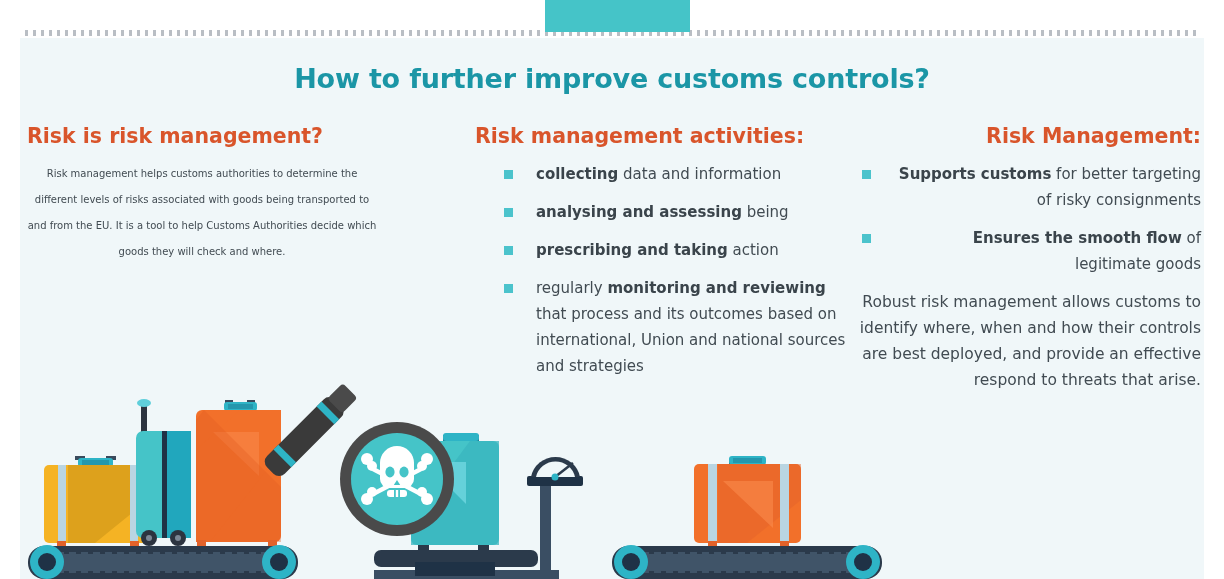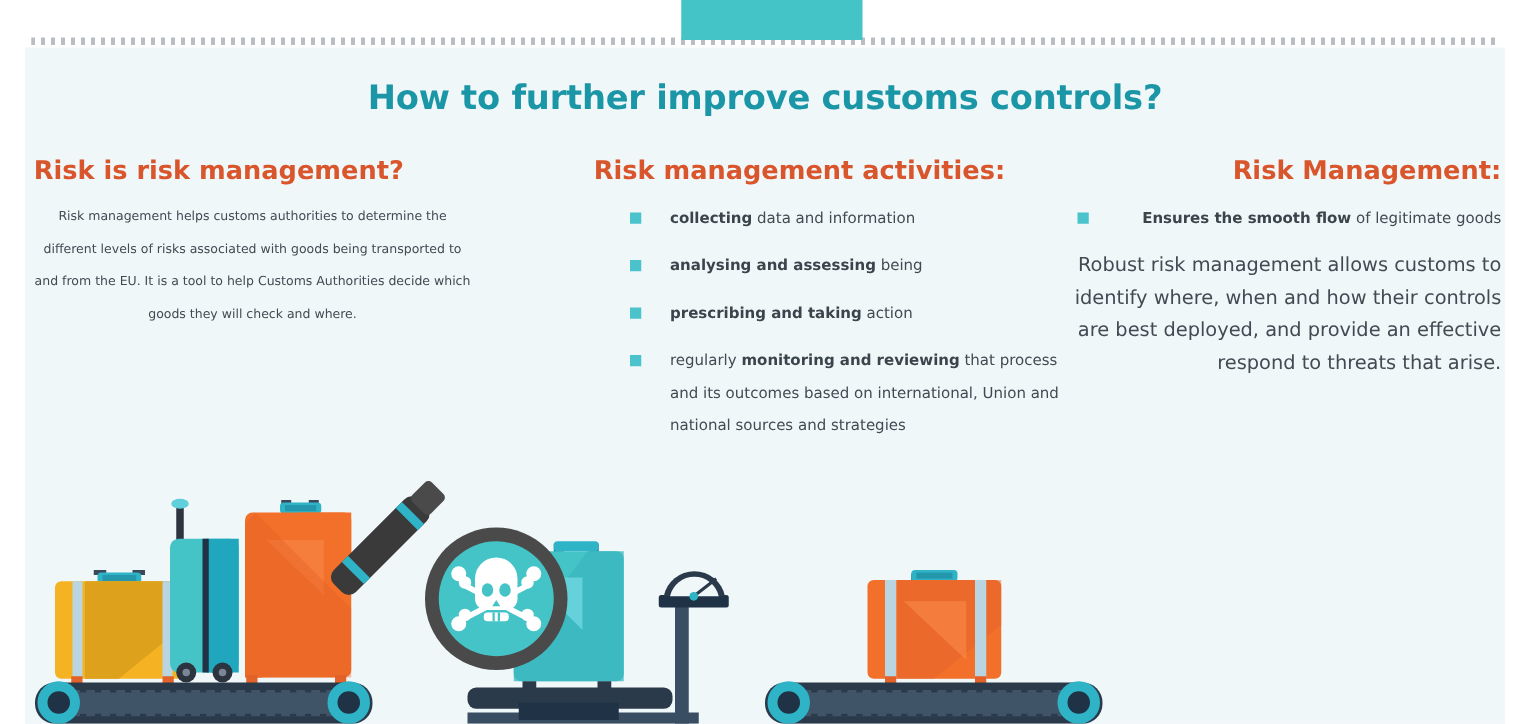--- a/index.html
+++ b/index.html
@@ -91,21 +91,21 @@
 
   ul.bullets {
     list-style: none;
     margin: 0;
     padding: 0;
   }
   ul.bullets > li {
     position: relative;
     padding-left: 33px;
     margin-bottom: 12px;
-    font-size: 12px;
+    font-size: 15px;
     line-height: 26px;
     color: #414b52;
   }
   ul.bullets > li .sq {
     position: absolute;
     left: 0px;
     top: 9px;
     width: 9px;
     height: 9px;
     background: #4bc3cc;
@@ -158,20 +158,21 @@
         <li><span class="sq"></span><b>collecting</b><span> data and information</span></li>
         <li><span class="sq"></span><b>analysing and assessing</b><span> being</span></li>
         <li><span class="sq"></span><b>prescribing and taking</b><span> action</span></li>
         <li><span class="sq"></span><span>regularly </span><b>monitoring and reviewing</b><span> that process and its outcomes based on international, Union and national sources and strategies</span></li>
       </ul>
   </div>
 
   <div class="col" id="col-right">
     <div class="col-heading">Risk Management:</div>
     <ul class="bullets" id="right-list">
+        <li><span class="sq"></span><b>Supports customs</b><span> for better targeting of risky consignments</span></li>
         <li><span class="sq"></span><b>Ensures the smooth flow</b><span> of legitimate goods</span></li>
       </ul>
     <div id="right-closing">Robust risk management allows customs to identify where, when and how their controls are best deployed, and provide an effective respond to threats that arise.</div>
   </div>
 
   <svg id="art" viewBox="0 0 1224 579">
 
     <g>
 
       <g>

